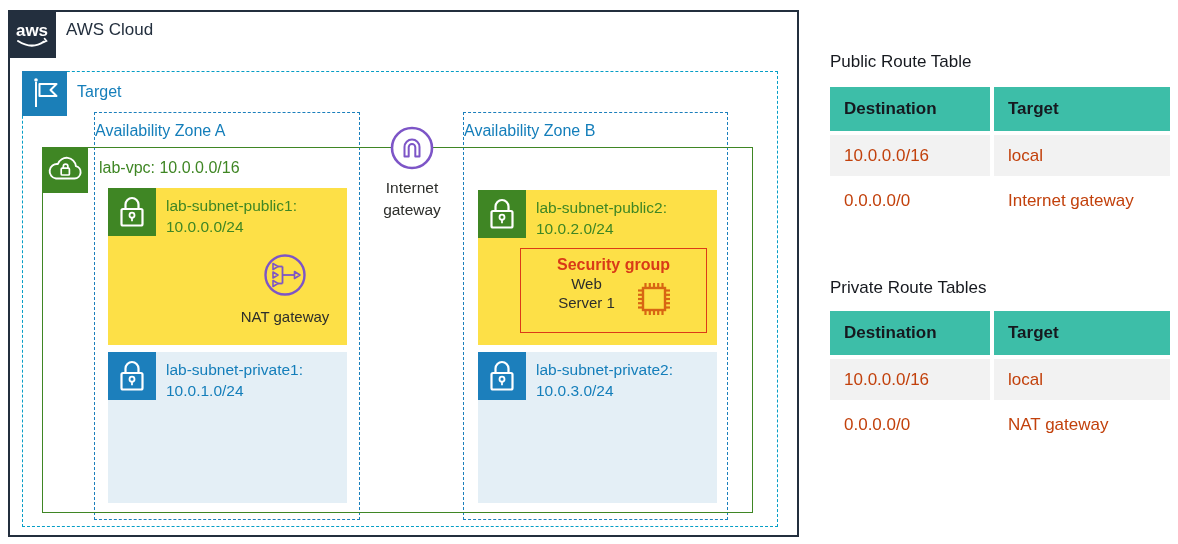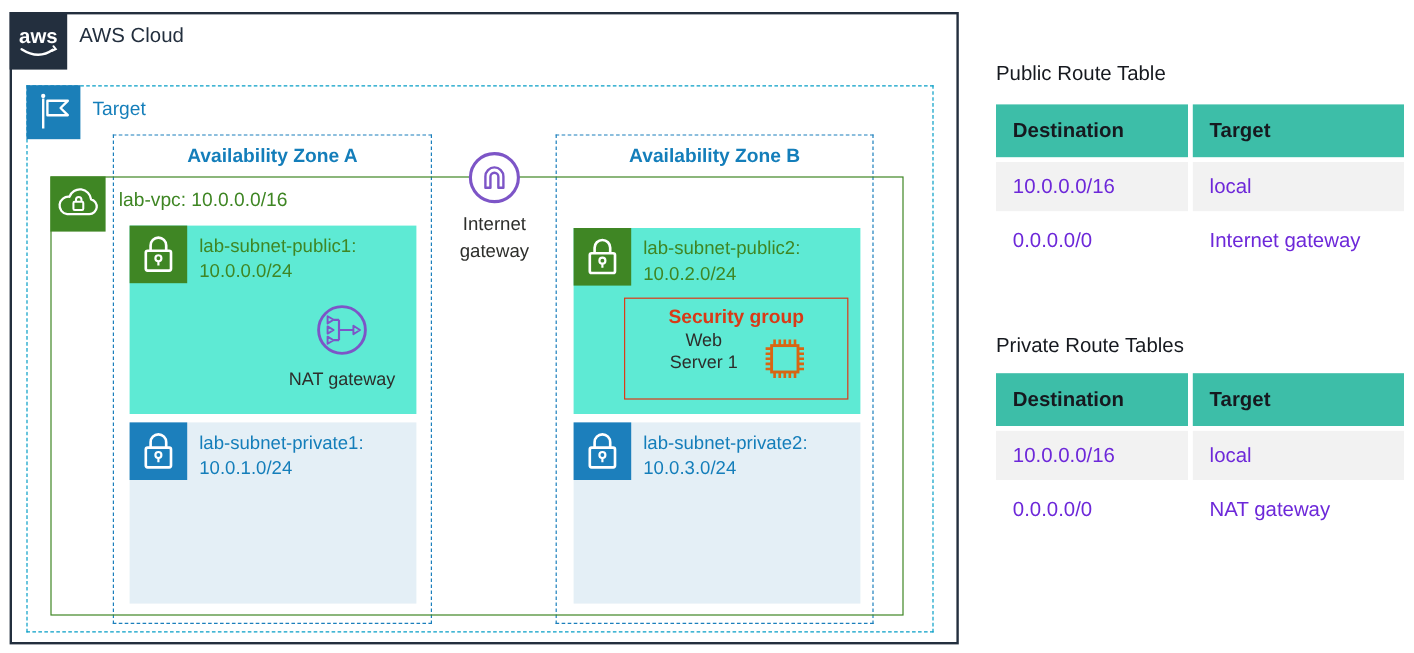--- a/index.html
+++ b/index.html
@@ -51,21 +51,21 @@
     font-size: 16px; color: #147eba;
     z-index: 4;
   }
 
   
   .az-box { border: 1.6px dashed #1b7fbc; }
   .az-a { left: 94px; top: 112px; width: 266px; height: 408px; }
   .az-b { left: 463px; top: 112px; width: 265px; height: 408px; }
   .az-label {
     position: absolute; left: 0; top: 9px; width: 100%;
-    text-align: center; font-size: 16px; color: #147eba; font-weight: bold;
+    text-align: left; font-size: 16px; color: #147eba;
   }
 
   
   .vpc-box {
     left: 42px; top: 147px; width: 711px; height: 366px;
     border: 1.6px solid #3f8624;
     z-index: 2;
   }
   .vpc-icon {
     left: 42px; top: 147px; width: 46px; height: 46px;
@@ -74,21 +74,21 @@
     z-index: 5;
   }
   .vpc-label {
     left: 99px; top: 159px;
     font-size: 16px; color: #3f8624;
     z-index: 3;
   }
 
   
   .subnet { z-index: 3; }
-  .subnet.public  { background: #5eead4; }
+  .subnet.public  { background: #fde047; }
   .subnet.private { background: #e4eff6; }
   .sn-pub1 { left: 108px; top: 188px; width: 239px; height: 157px; }
   .sn-pub2 { left: 478px; top: 190px; width: 239px; height: 155px; }
   .sn-prv1 { left: 108px; top: 352px; width: 239px; height: 151px; padding-left: 47px; }
   .sn-prv2 { left: 478px; top: 352px; width: 239px; height: 151px; }
   .subnet-icon {
     position: absolute; left: 0; top: 0; width: 48px; height: 48px;
     display: flex; align-items: center; justify-content: center;
   }
   .subnet.public  .subnet-icon { background: #3f8624; }
@@ -152,21 +152,21 @@
   .rt-2 { left: 830px; top: 311px; }
   .rt-th {
     background: #3dbea8;
     height: 44px; line-height: 44px;
     padding-left: 14px;
     font-size: 17px; font-weight: bold; color: #16191f;
   }
   .rt-td {
     height: 41px; line-height: 41px;
     padding-left: 14px;
-    font-size: 17px; color: #6d28d9;
+    font-size: 17px; color: #c2410c;
   }
   .rt-td.striped { background: #f2f2f2; }
 
   svg { display: block; }
 </style>
 </head>
 <body>
 
 <div class="canvas">
 

